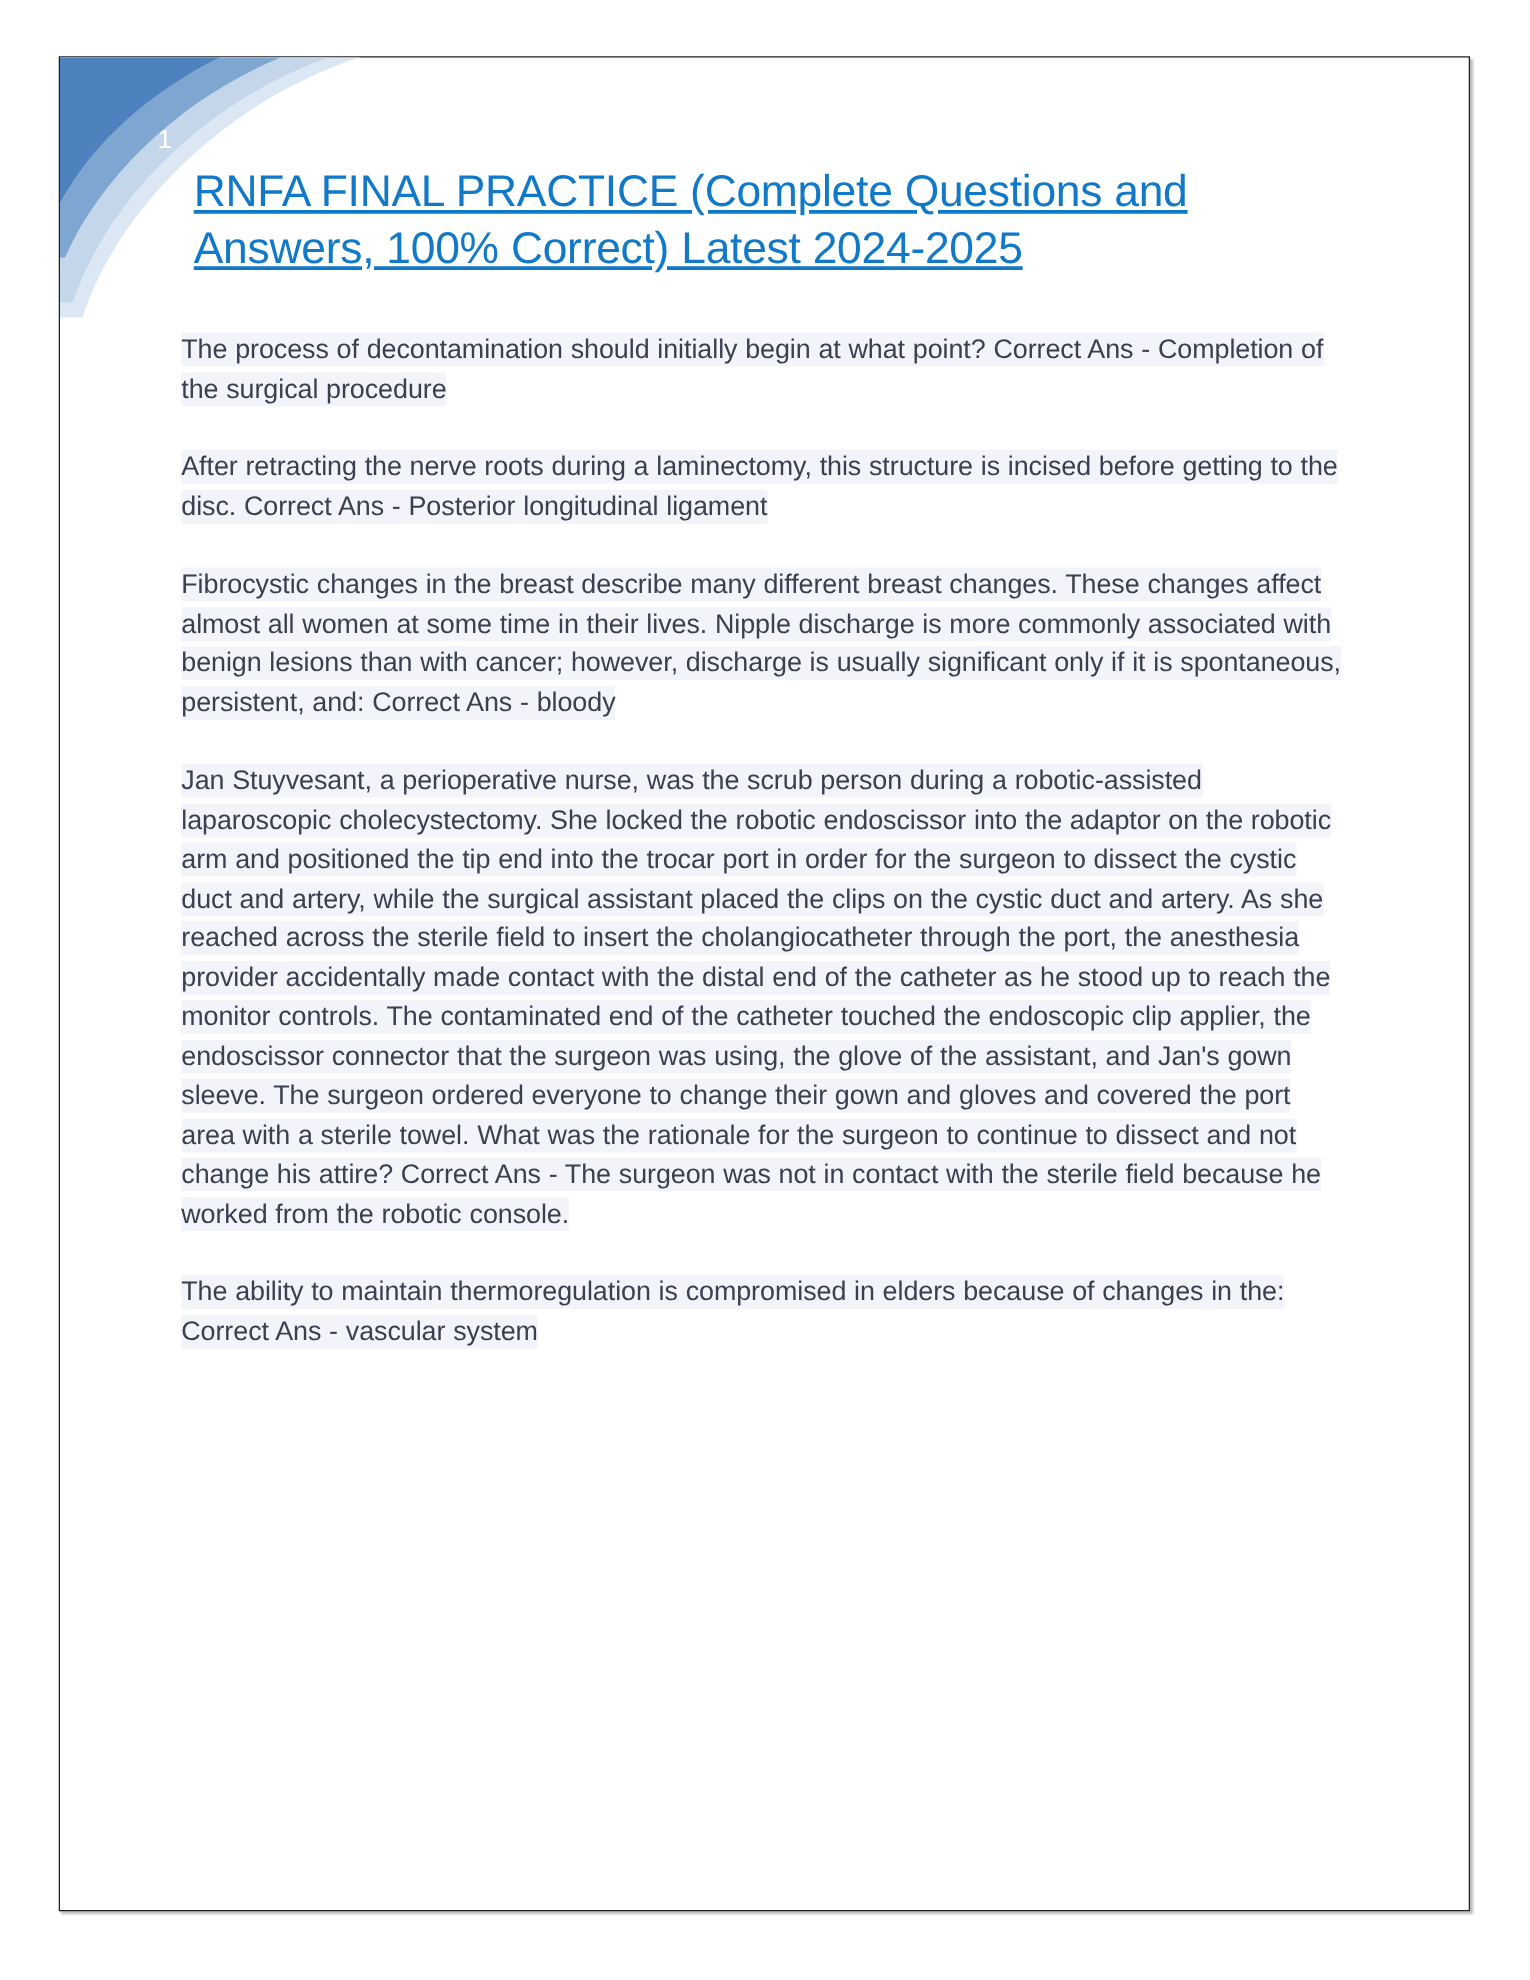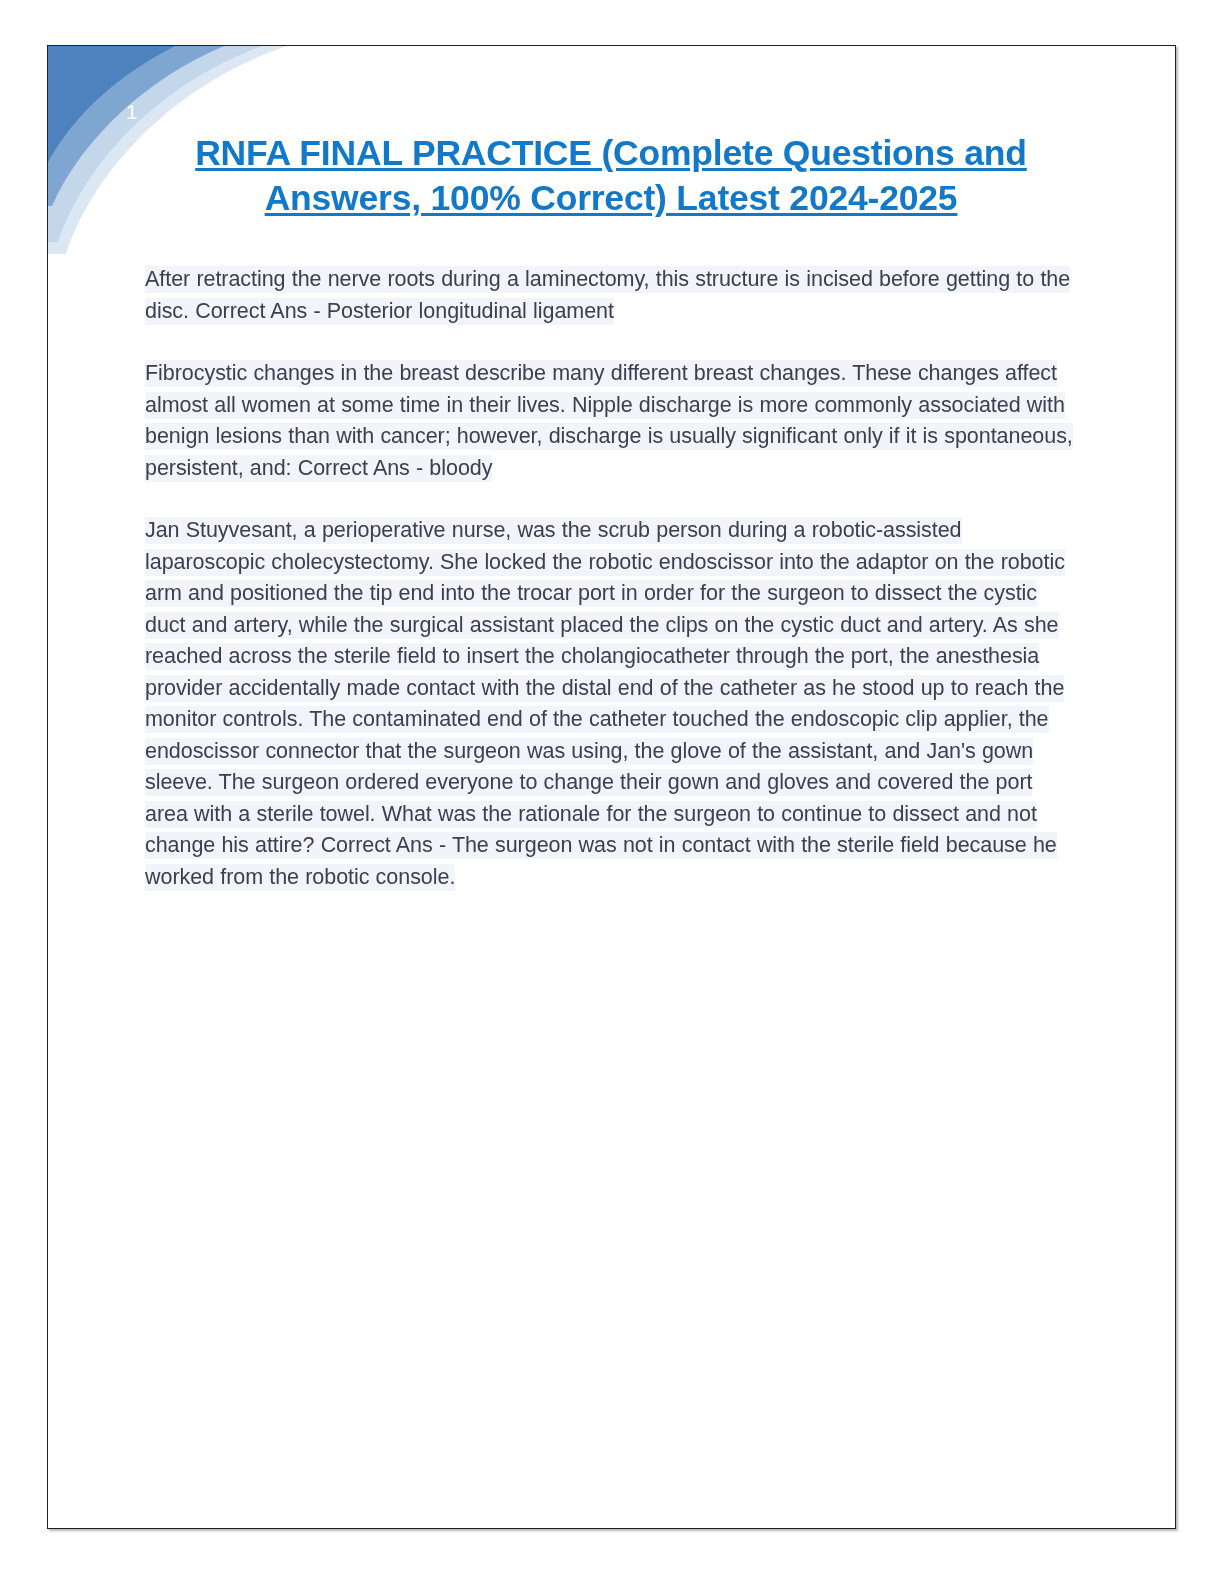--- a/index.html
+++ b/index.html
@@ -59,23 +59,23 @@
     left: 97px;
     top: 85px;
     width: 932px;
     z-index: 2;
   }
 
   .doc-title {
     margin: 0;
     padding: 0 10px;
     font-size: 35.5px;
-    font-weight: bold;
+    font-weight: normal;
     line-height: 45px;
-    text-align: center;
+    text-align: left;
     color: #1179C8;
     text-decoration: underline;
     text-underline-offset: 3px;
     letter-spacing: -0.2px;
     font-family: "Liberation Sans", sans-serif;
   }
 
   .qa-list {
     margin: 0;
     padding: 0;
@@ -122,19 +122,21 @@
     </svg>
   </div>
 
   <div class="page-number">1</div>
 
   <div class="doc-body">
 
     <h1 class="doc-title">RNFA FINAL PRACTICE (Complete Questions and Answers, 100% Correct) Latest 2024-2025</h1>
 
     <div class="qa-list">
+      <p class="qa-item"><span class="hl">The process of decontamination should initially begin at what point?   Correct Ans  -   Completion of the surgical procedure</span></p>
       <p class="qa-item"><span class="hl">After retracting the nerve roots during a laminectomy, this structure is incised before getting to the disc.   Correct Ans  -   Posterior longitudinal ligament</span></p>
       <p class="qa-item"><span class="hl">Fibrocystic changes in the breast describe many different breast changes. These changes affect almost all women at some time in their lives. Nipple discharge is more commonly associated with benign lesions than with cancer; however, discharge is usually significant only if it is spontaneous, persistent, and:   Correct Ans  -   bloody</span></p>
       <p class="qa-item"><span class="hl">Jan Stuyvesant, a perioperative nurse, was the scrub person during a robotic-assisted laparoscopic cholecystectomy. She locked the robotic endoscissor into the adaptor on the robotic arm and positioned the tip end into the trocar port in order for the surgeon to dissect the cystic duct and artery, while the surgical assistant placed the clips on the cystic duct and artery. As she reached across the sterile field to insert the cholangiocatheter through the port, the anesthesia provider accidentally made contact with the distal end of the catheter as he stood up to reach the monitor controls. The contaminated end of the catheter touched the endoscopic clip applier, the endoscissor connector that the surgeon was using, the glove of the assistant, and Jan's gown sleeve. The surgeon ordered everyone to change their gown and gloves and covered the port area with a sterile towel. What was the rationale for the surgeon to continue to dissect and not change his attire?   Correct Ans  -   The surgeon was not in contact with the sterile field because he worked from the robotic console.</span></p>
+      <p class="qa-item"><span class="hl">The ability to maintain thermoregulation is compromised in elders because of changes in the:   Correct Ans  -   vascular system</span></p>
     </div>
 
   </div>
 </div>
 
 </body></html>

